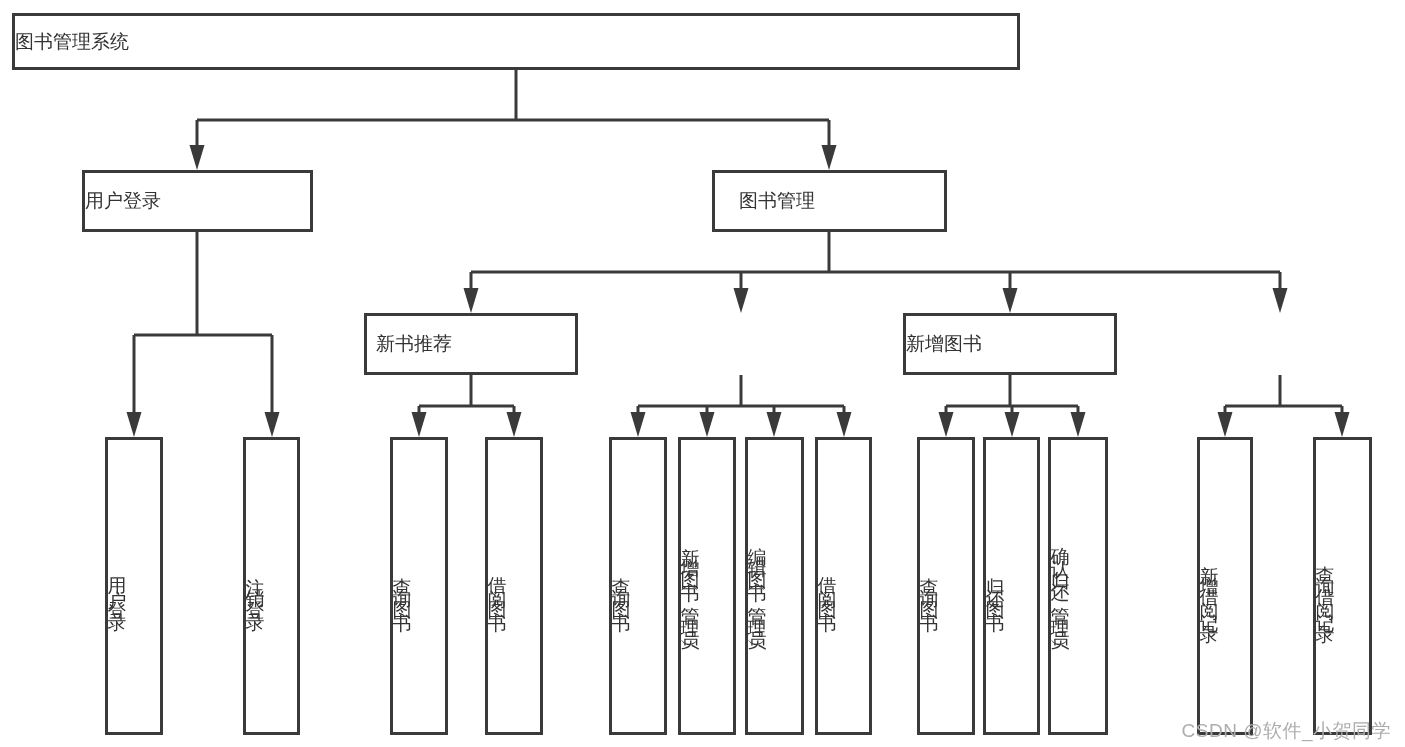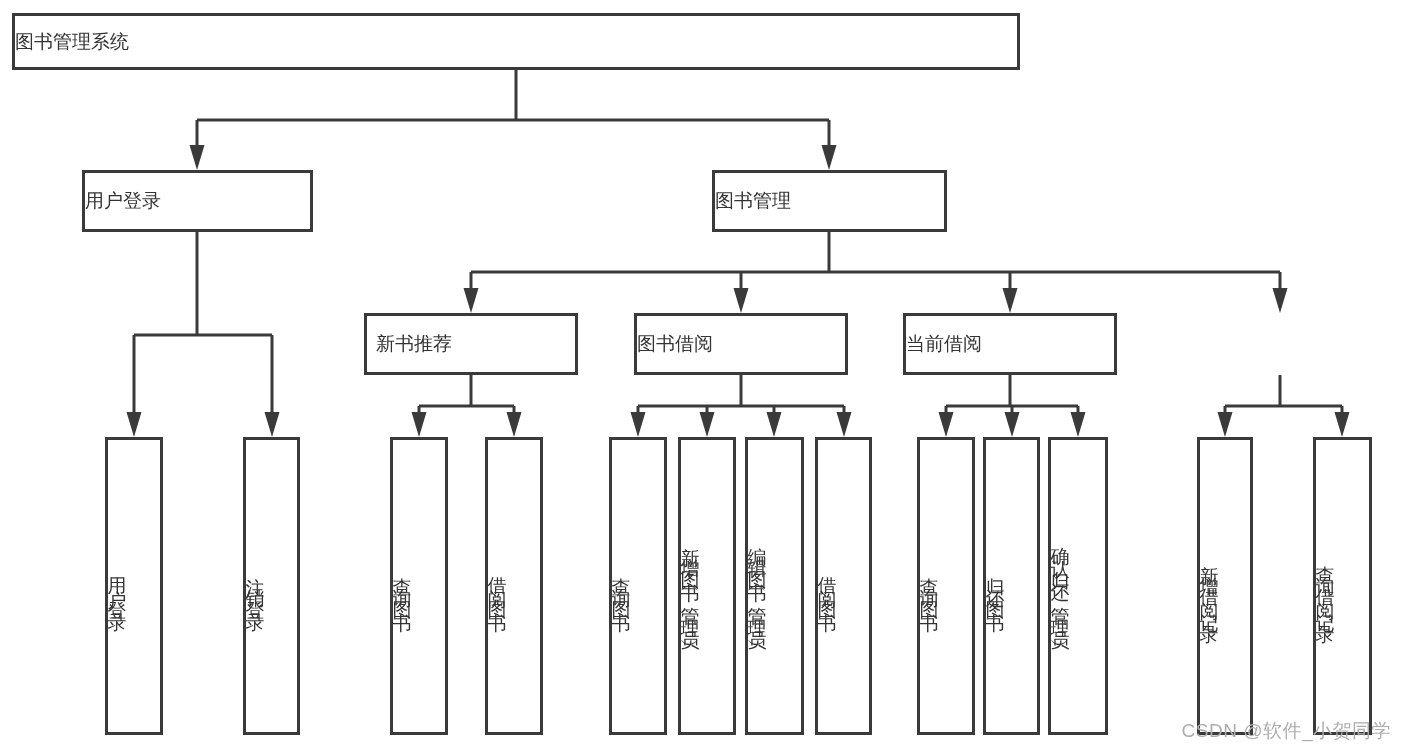--- a/index.html
+++ b/index.html
@@ -114,32 +114,29 @@
       <polygon points="1342,437 1334.5,412 1349.5,412" fill="#3a3a3a"></polygon>
     </svg>
 
   <div class="node hbox" style="left:12px; top:13px; width:1008px; height:57px;">
     <span>图书管理系统</span>
   </div>
 
   <div class="node hbox" style="left:82px; top:170px; width:231px; height:62px;">
     <span>用户登录</span>
   </div>
-  <div class="node hbox" style="left:712px; top:170px; width:235px; height:62px;">
+  <div class="node hbox" style="left:712px; top:170px; width:235px; height:62px;padding-left:24px;">
     <span>图书管理</span>
   </div>
 
   <div class="node hbox" style="left:364px; top:313px; width:214px; height:62px;padding-left:9px;">
     <span>新书推荐</span>
   </div>
-  <div class="node hbox" style="left:634px; top:313px; width:214px; height:62px;">
-    <span>图书借阅</span>
-  </div>
   <div class="node hbox" style="left:903px; top:313px; width:214px; height:62px;">
-    <span>当前借阅</span>
+    <span>新增图书</span>
   </div>
 
   <div class="node vbox" style="left:105px; top:437px; width:58px; height:298px;">
     <span>用户登录</span>
   </div>
   <div class="node vbox" style="left:243px; top:437px; width:57px; height:298px;">
     <span>注销登录</span>
   </div>
 
   <div class="node vbox" style="left:390px; top:437px; width:58px; height:298px;">

